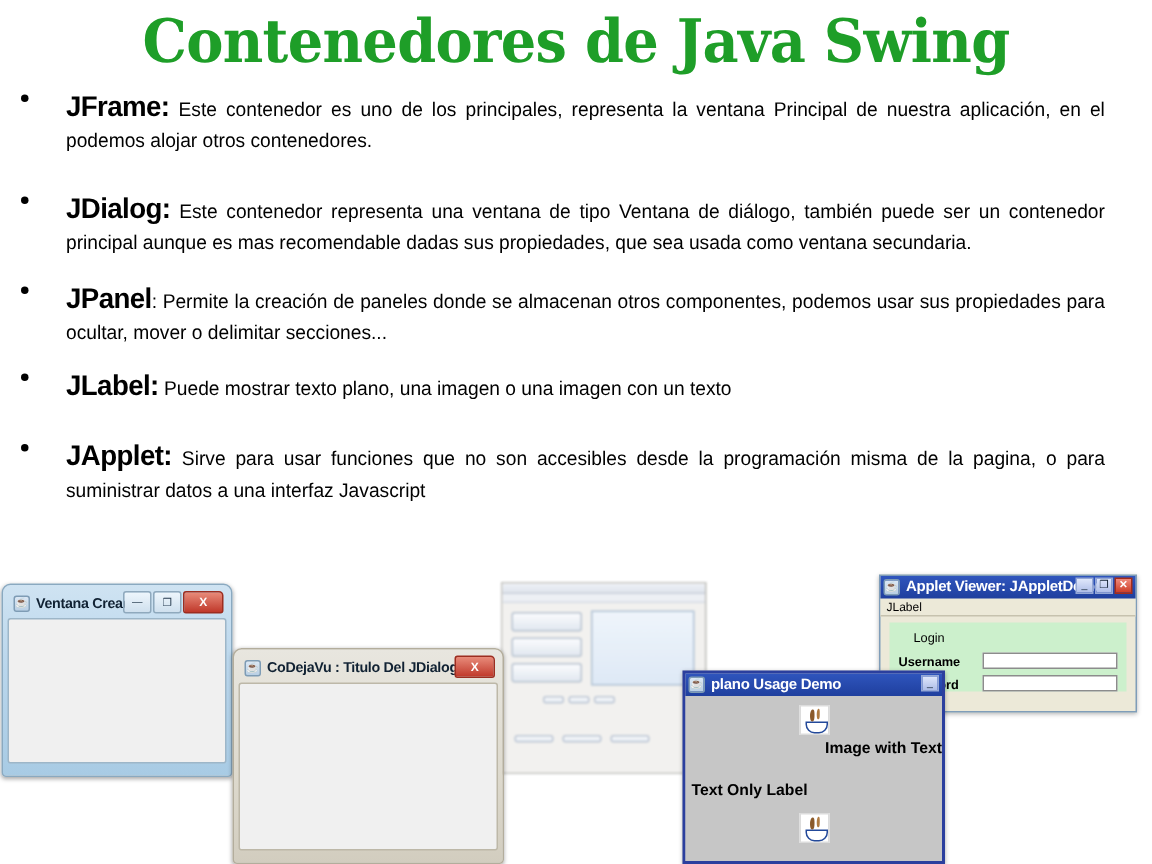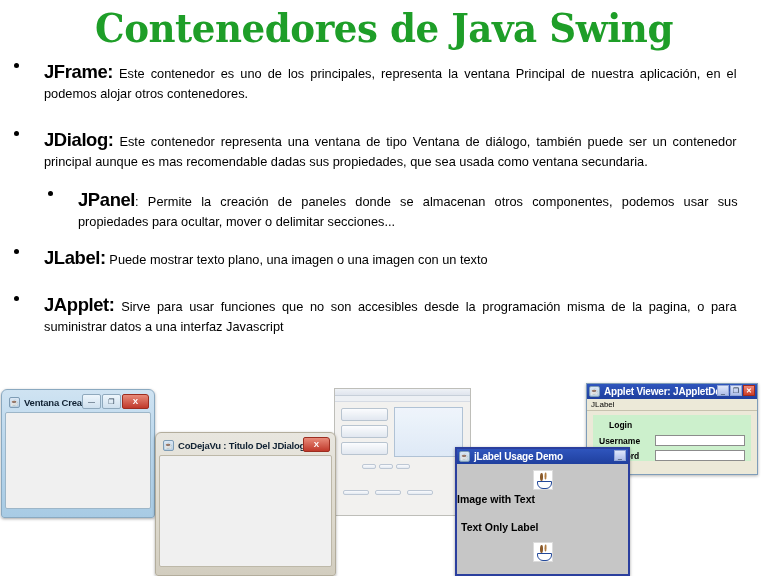--- a/index.html
+++ b/index.html
@@ -34,21 +34,21 @@
     font-size:13.2px; line-height:1.43; color:#000;
     text-align:justify; padding-right:10px;
     transform:scaleX(0.97); transform-origin:left top;
   }
   .bullet-term {
     font-weight:bold; font-size:19px; letter-spacing:-0.4px;
   }
   .bullet-text { font-size:13.2px; }
   .b-jframe  { margin-bottom:22px; }
   .b-jdialog { margin-bottom:14px; }
-  .b-jpanel  { margin-bottom:12px;margin-left:34px; }
+  .b-jpanel  { margin-bottom:12px; }
   .b-jlabel  { margin-bottom:20px; }
 
   
   .win { position:absolute; }
 
   
   .aero {
     background:linear-gradient(to bottom,#cfe3f2 0%, #b9d6ec 45%, #a8cbe4 100%);
     border:1px solid #8aa9c0;
     border-radius:6px 6px 3px 3px;
@@ -126,42 +126,42 @@
     background:#8a5a2b;
     box-shadow:4px -1px 0 -0.5px #b07c42;
   }
 
   
   #win-jlabel .jl-client {
     background:#c6c6c6; height:calc(100% - 15px);
     padding-top:6px; position:relative;
   }
   .jl-caption {
-    text-align:left; font-size:10.5px; font-weight:bold;
+    text-align:right; font-size:10.5px; font-weight:bold;
     color:#000; margin-top:3px;
   }
   .jl-textonly {
     font-size:10.5px; font-weight:bold; color:#000;
     margin:16px 0 0 4px;
   }
   .jl-cup-bottom { position:absolute; left:0; right:0; bottom:12px; }
 
   
   #win-applet { border:1px solid #7f9db9; background:#ece9d8;
                 box-shadow:0 1px 3px rgba(0,0,0,.3); }
   .ap-menubar {
     height:12px; background:#ece9d8; border-bottom:1px solid #c6c2ae;
     font-size:8px; color:#000; padding-left:4px; line-height:12px;
   }
   .ap-panel {
     background:#ccf0cc; margin:4px 6px; padding:5px 6px 7px 6px;
     height:46px;
   }
   .ap-login {
-    font-size:8.5px; font-weight:bold; color:#000;
+    font-size:8.5px; font-weight:normal; color:#000;
     margin:0 0 5px 10px;
   }
   .ap-row { display:flex; align-items:center; margin-bottom:4px; }
   .ap-lab { font-size:8.5px; font-weight:bold; color:#000; width:56px; }
   .ap-input {
     flex:1; height:11px; background:#fff; border:1px solid #8c8c8c;
     max-width:93px;
   }
 
   
@@ -292,21 +292,21 @@
     <span class="winbtns">
       <span class="wbtn close">X</span>
     </span>
   </div>
   <div class="aero-client" style="border-color:#bdb8a8;"></div>
 </div>
 
 <div class="win metal" id="win-jlabel" style="left:455px; top:447px; width:175px; height:129px;">
   <div class="metal-titlebar">
     <span class="jicon">☕</span>
-    <span class="metal-title">jLabel Usage Demo</span>
+    <span class="metal-title">plano Usage Demo</span>
     <span class="xpbtns">
       <span class="xpbtn">_</span>
     </span>
   </div>
   <div class="jl-client">
     <div class="cup"></div>
     <div class="jl-caption">Image with Text</div>
     <div class="jl-textonly">Text Only Label</div>
     <div class="jl-cup-bottom">
       <div class="cup"></div>

